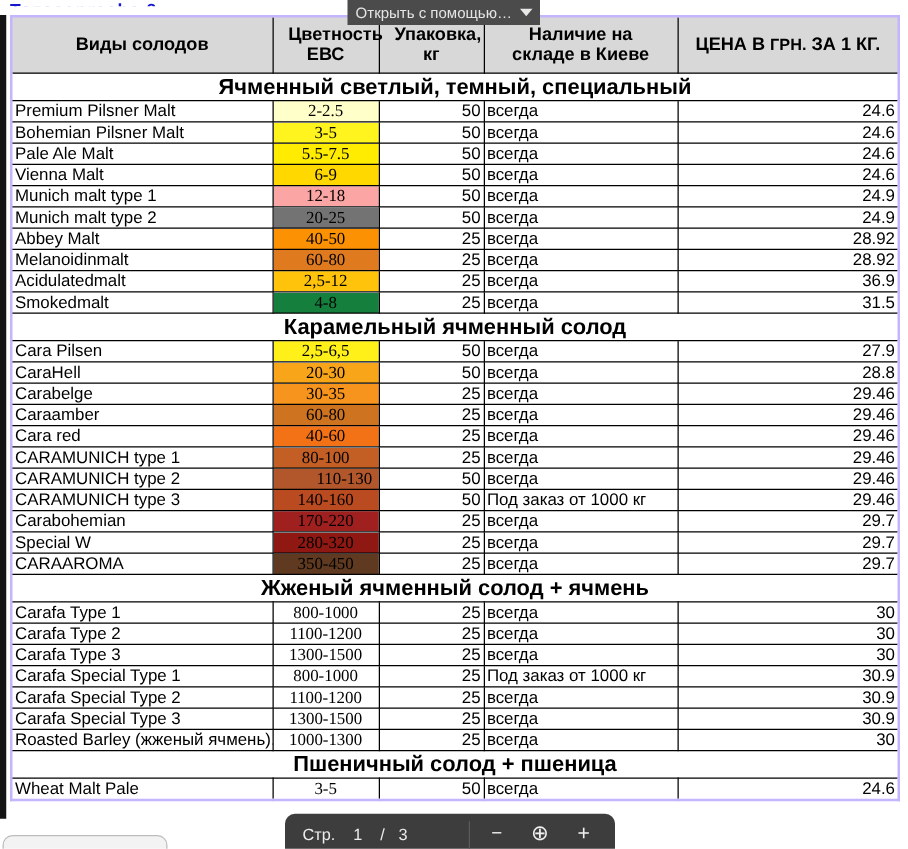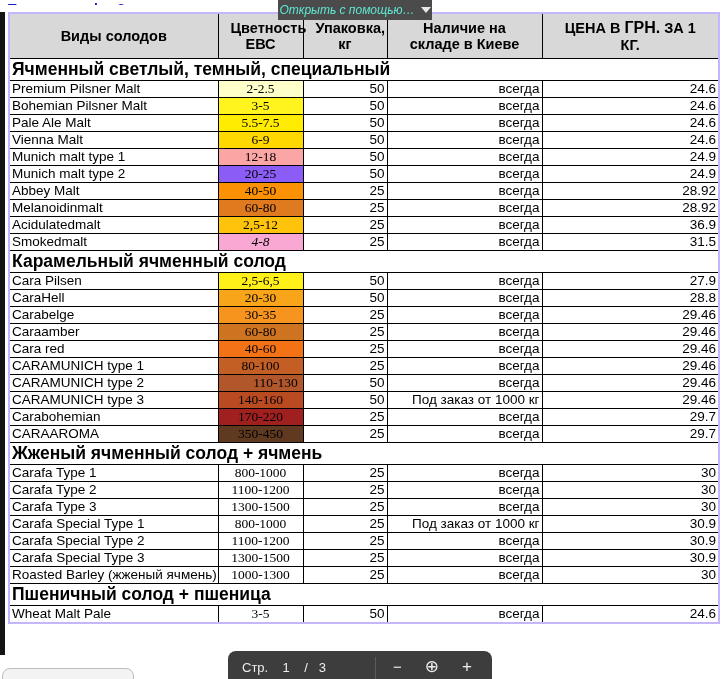--- a/index.html
+++ b/index.html
@@ -9,51 +9,51 @@
   }
   
   .top-link-clip{position:absolute;left:8px;top:0;width:170px;height:5px;overflow:hidden;}
   .top-link-clip a{
     display:inline-block;margin-top:-12px;color:#1616CC;font-weight:bold;
     font-size:14px;text-decoration:underline;letter-spacing:1px;white-space:nowrap;
   }
   
   .open-with{
     position:absolute;left:278px;top:0;width:154px;height:20px;background:#4B4B4B;
-    color:#5eead4;font-size:12px;display:flex;align-items:center;justify-content:center;
-    gap:6px;z-index:30;cursor:default;font-style:italic;
+    color:#e5e5e5;font-size:12px;display:flex;align-items:center;justify-content:center;
+    gap:6px;z-index:30;cursor:default;
   }
   .open-with .caret{
     width:0;height:0;border-left:5px solid transparent;border-right:5px solid transparent;
     border-top:6px solid #E8E8E8;display:inline-block;
   }
   
   .left-strip{position:absolute;left:0;top:12px;width:5px;height:643px;background:#141414;}
   
   table.malts{
     position:absolute;left:8px;top:12px;width:710px;border-collapse:collapse;
     table-layout:fixed;border:2px solid #c4b5fd;background:#fff;
   }
   table.malts th{
     background:#D8D8D8;border:1px solid #000;font-weight:bold;font-size:14.5px;
     line-height:1.12;padding:2px 12px;height:40px;text-align:center;color:#000;
   }
   table.malts th.col-name{padding:2px 4px;}
-  table.malts th .uah-big{font-size:16px;}
+  table.malts th .uah-big{font-size:13px;}
   table.malts td{
     border:1px solid #000;font-size:13.5px;color:#000;height:16px;
     padding:0 2px;line-height:1.18;white-space:nowrap;overflow:hidden;
   }
   td.c-name{text-align:left;padding-left:3px;}
   td.c-ebc{text-align:center;font-family:"Liberation Serif",serif;font-size:13.5px;}
   td.c-pack{text-align:right;padding-right:8px;}
-  td.c-avail{text-align:right;padding-right:8px;}
+  td.c-avail{padding-right:8px;}
   td.c-price{text-align:right;padding-right:5px;}
   tr.section-row td{
-    text-align:left;font-weight:bold;font-size:17.5px;height:21px;background:#fff;
+    text-align:center;font-weight:bold;font-size:17.5px;height:21px;background:#fff;
     font-family:"Liberation Sans",sans-serif;
   }
   
   .dl-chip{
     position:absolute;left:2px;top:668px;width:130px;height:26px;background:#F3F3F3;
     border:1px solid #BDBDBD;border-radius:8px;z-index:20;
   }
   
   .pdf-toolbar{
     position:absolute;left:228px;top:651px;width:264px;height:40px;background:#3D3D3D;
@@ -130,21 +130,21 @@
       </tr>
       <tr>
         <td class="c-name">Munich malt  type 1</td>
         <td class="c-ebc" style="background: #fca5a5;">12-18</td>
         <td class="c-pack">50</td>
         <td class="c-avail">всегда</td>
         <td class="c-price">24.9</td>
       </tr>
       <tr>
         <td class="c-name">Munich malt  type 2</td>
-        <td class="c-ebc" style="background: #8b5cf6;">20-25</td>
+        <td class="c-ebc" style="background: #737373;">20-25</td>
         <td class="c-pack">50</td>
         <td class="c-avail">всегда</td>
         <td class="c-price">24.9</td>
       </tr>
       <tr>
         <td class="c-name">Abbey Malt</td>
         <td class="c-ebc" style="background: rgb(251, 145, 3);">40-50</td>
         <td class="c-pack">25</td>
         <td class="c-avail">всегда</td>
         <td class="c-price">28.92</td>
@@ -158,21 +158,21 @@
       </tr>
       <tr>
         <td class="c-name">Acidulatedmalt</td>
         <td class="c-ebc" style="background: rgb(255, 195, 11);">2,5-12</td>
         <td class="c-pack">25</td>
         <td class="c-avail">всегда</td>
         <td class="c-price">36.9</td>
       </tr>
       <tr>
         <td class="c-name">Smokedmalt</td>
-        <td class="c-ebc" style="background: #f9a8d4; font-style: italic;">4-8</td>
+        <td class="c-ebc" style="background: #15803d;">4-8</td>
         <td class="c-pack">25</td>
         <td class="c-avail">всегда</td>
         <td class="c-price">31.5</td>
       </tr>
       <tr class="section-row">
         <td colspan="5">Карамельный ячменный солод</td>
       </tr>
       <tr>
         <td class="c-name">Cara Pilsen</td>
         <td class="c-ebc" style="background: rgb(255, 240, 26);">2,5-6,5</td>
@@ -225,20 +225,27 @@
       <tr>
         <td class="c-name">CARAMUNICH  type 3</td>
         <td class="c-ebc" style="background: rgb(186, 74, 32);">140-160</td>
         <td class="c-pack">50</td>
         <td class="c-avail">Под заказ от 1000 кг</td>
         <td class="c-price">29.46</td>
       </tr>
       <tr>
         <td class="c-name">Carabohemian</td>
         <td class="c-ebc" style="background: rgb(160, 32, 32);">170-220</td>
+        <td class="c-pack">25</td>
+        <td class="c-avail">всегда</td>
+        <td class="c-price">29.7</td>
+      </tr>
+      <tr>
+        <td class="c-name">Special W</td>
+        <td class="c-ebc" style="background: rgb(143, 24, 18);">280-320</td>
         <td class="c-pack">25</td>
         <td class="c-avail">всегда</td>
         <td class="c-price">29.7</td>
       </tr>
       <tr>
         <td class="c-name">CARAAROMA</td>
         <td class="c-ebc" style="background: rgb(95, 58, 32);">350-450</td>
         <td class="c-pack">25</td>
         <td class="c-avail">всегда</td>
         <td class="c-price">29.7</td>

